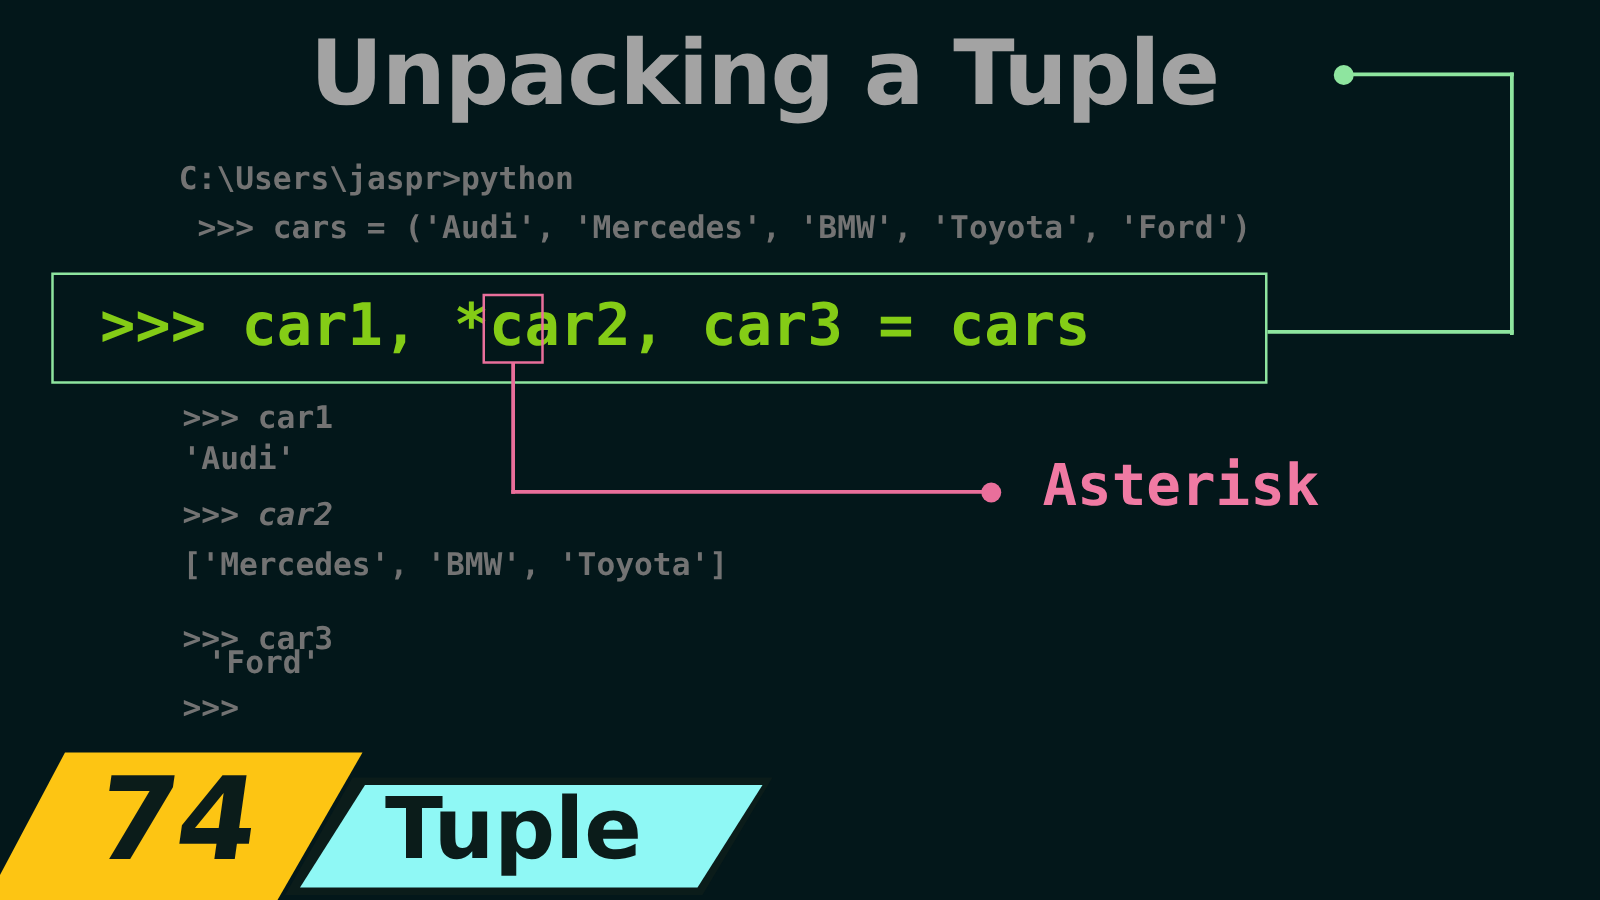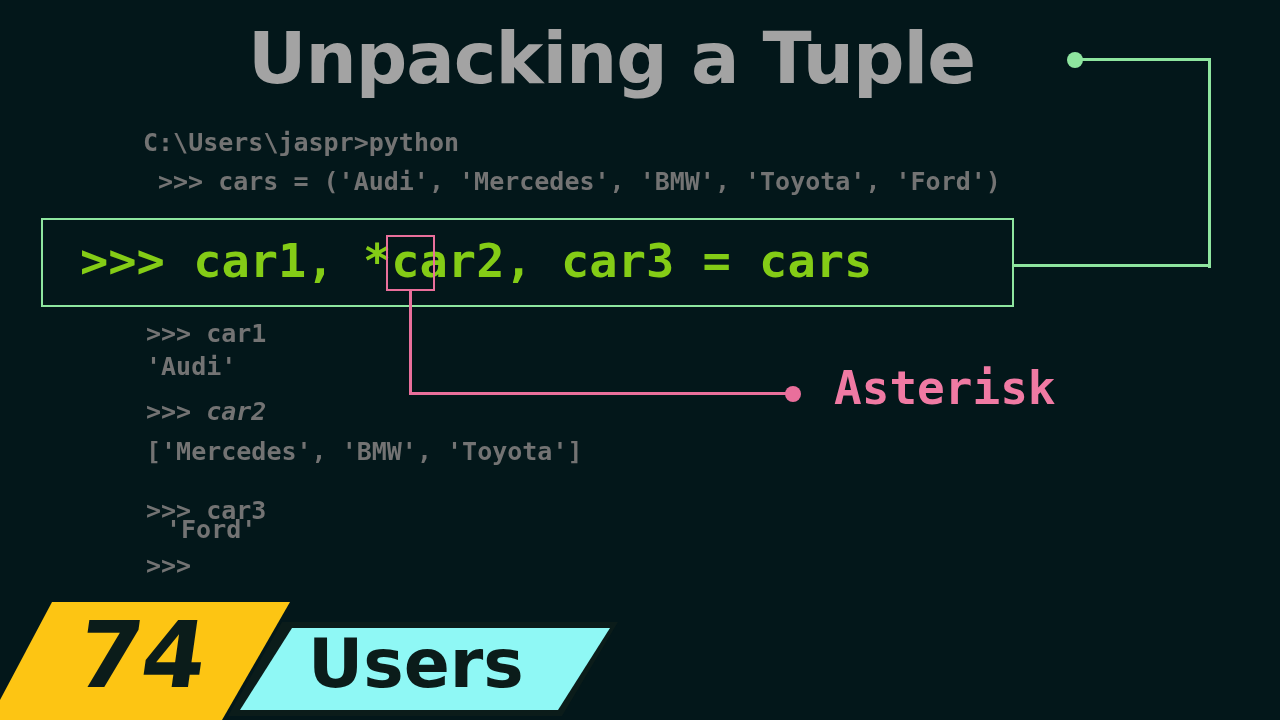--- a/index.html
+++ b/index.html
@@ -89,13 +89,13 @@
 <div class="line" style="left:146px; top:496px;">&gt;&gt;&gt; car3</div>
 <div class="line" style="left:146px; top:515px;margin-left:20px;">'Ford'</div>
 <div class="line" style="left:146px; top:551px;">&gt;&gt;&gt;</div>
 
 <svg class="badge-num" viewBox="0 0 1280 720">
   <polygon points="52,602 290,602 222,720 0,720 0,700" fill="#fdc513"></polygon>
   <polygon points="282,622 618,622 562,716 228,716" fill="#0b1c1a"></polygon>
   <polygon points="292,628 610,628 558,710 240,710" fill="#8ff8f5"></polygon>
 </svg>
 <div class="episode-num">74</div>
-<div class="course-name">Users</div>
+<div class="course-name">Tuple</div>
 
 </body></html>

